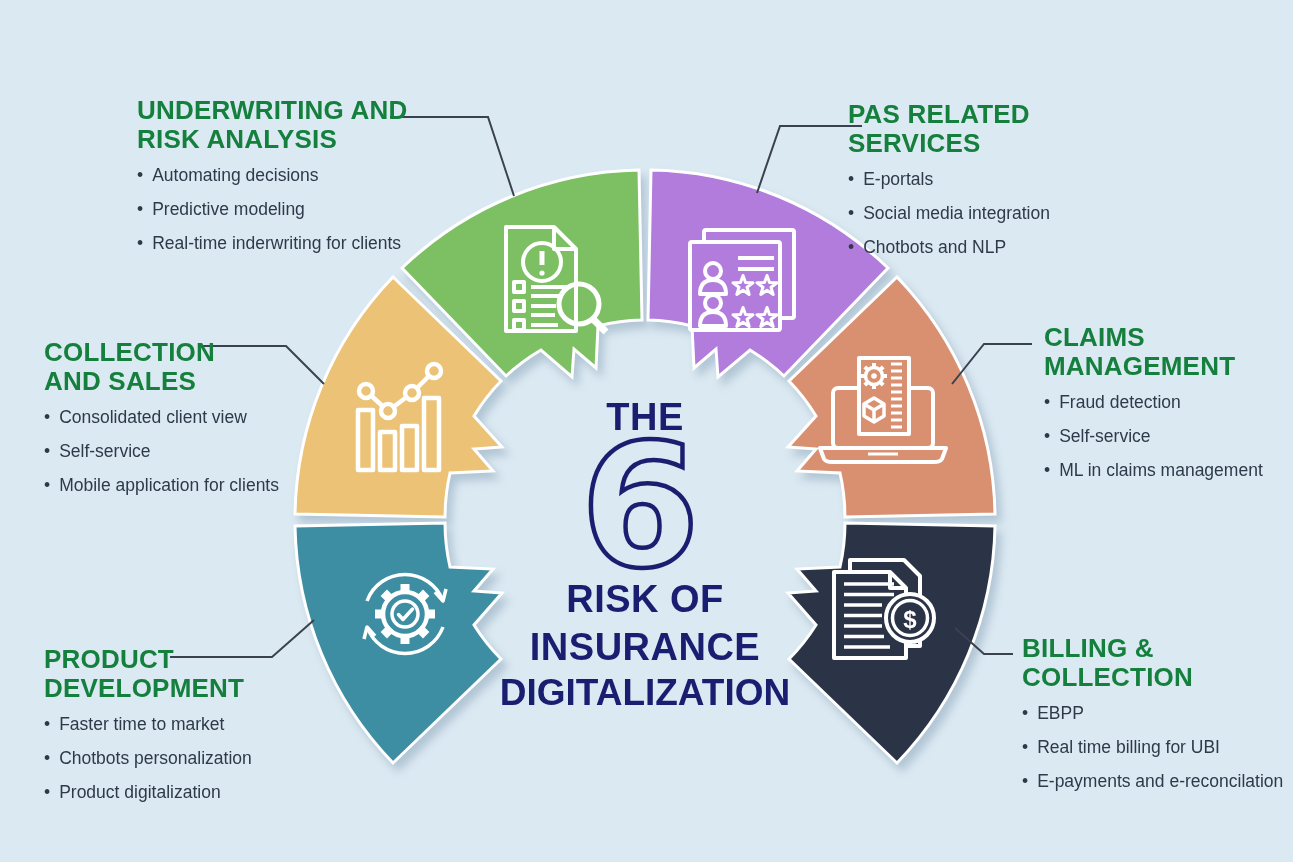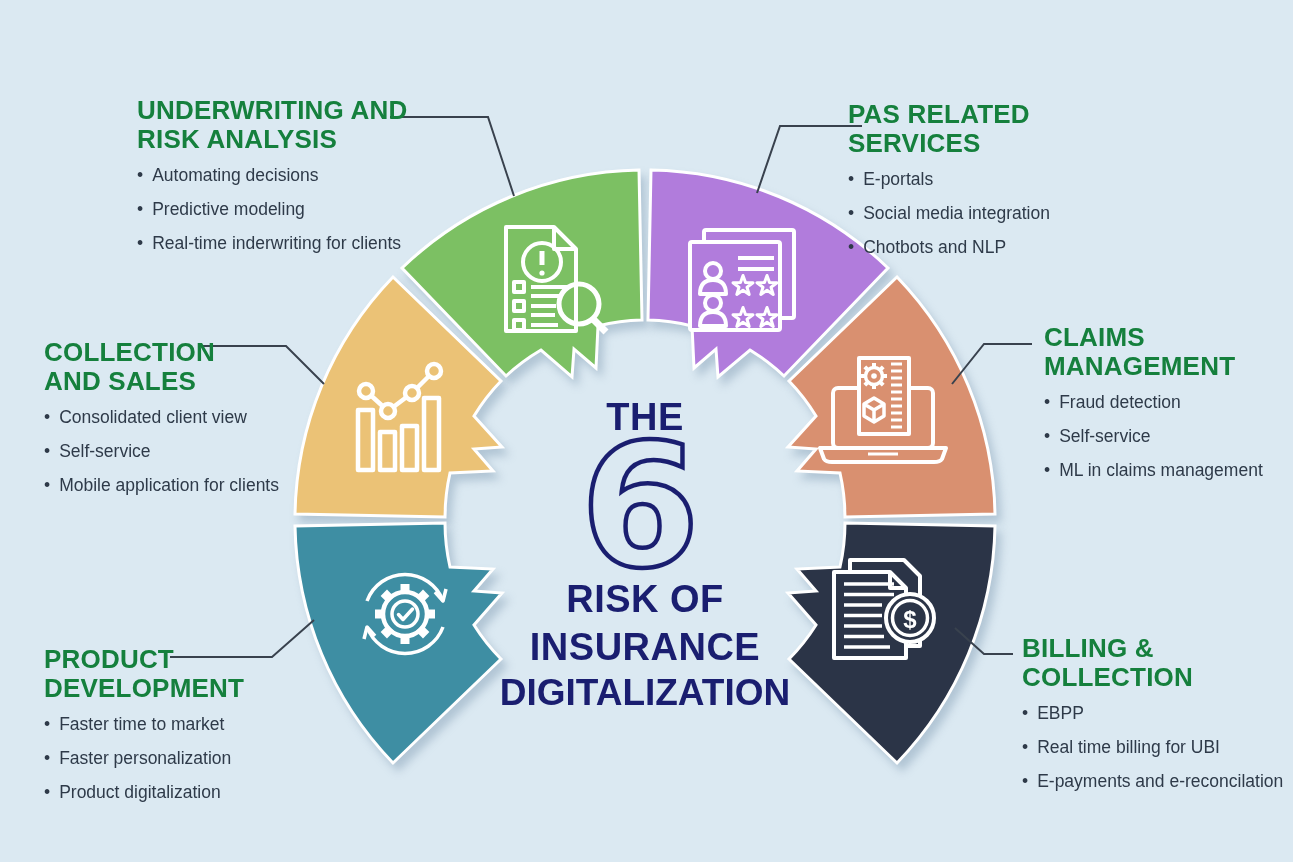--- a/index.html
+++ b/index.html
@@ -237,21 +237,21 @@
       <li>Fraud detection</li>
       <li>Self-service</li>
       <li>ML in claims management</li>
     </ul>
   </div>
 
   <div class="label lbl-product">
     <h3>PRODUCT DEVELOPMENT</h3>
     <ul>
       <li>Faster time to market</li>
-      <li>Faster personalization</li>
+      <li>Chotbots personalization</li>
       <li>Product digitalization</li>
     </ul>
   </div>
 
   <div class="label lbl-billing">
     <h3>BILLING &amp; COLLECTION</h3>
     <ul>
       <li>EBPP</li>
       <li>Real time billing for UBI</li>
       <li>E-payments and e-reconcilation</li>

